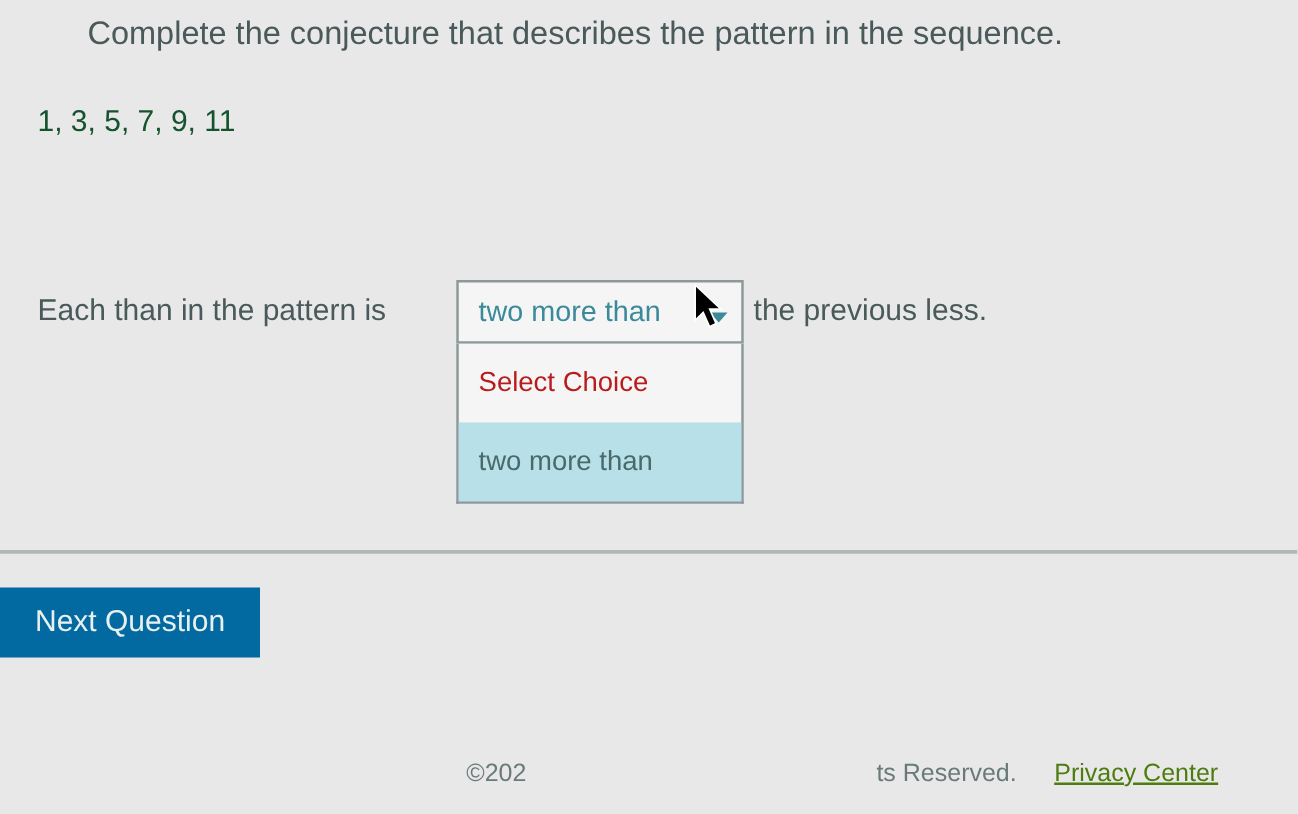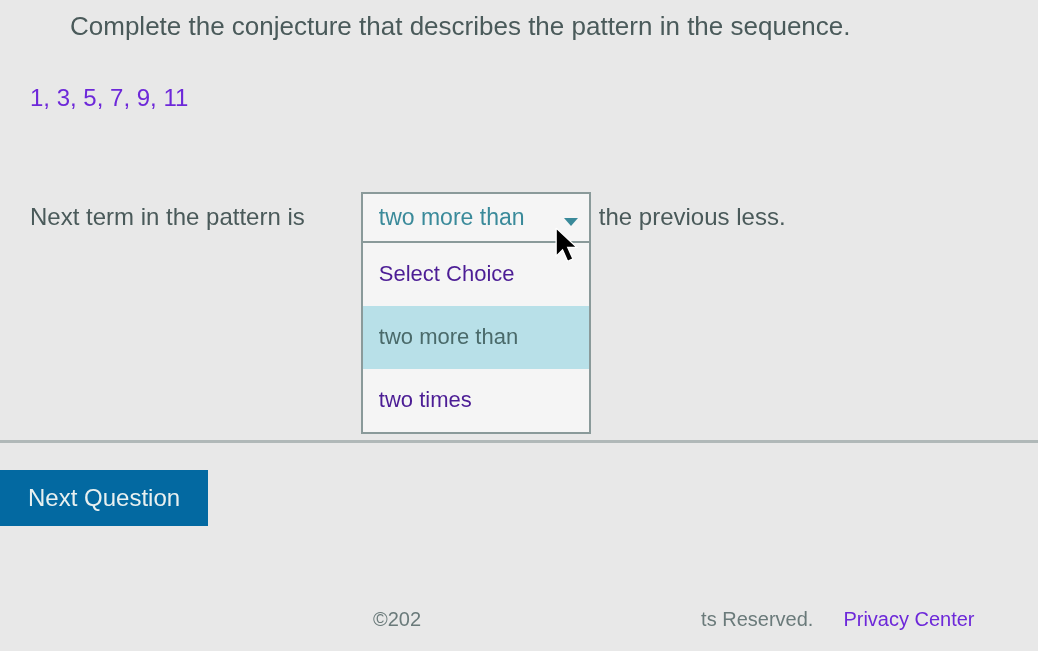--- a/index.html
+++ b/index.html
@@ -21,22 +21,22 @@
     }
     .question-text {
       font-size: 26px;
       color: #4a5a5a;
       margin-bottom: 40px;
       line-height: 1.3;
       margin-left: 40px;
     }
     .sequence {
       font-size: 24px;
-      color: #6d28d9;
-      margin-bottom: 80px;
+      color: #14532d;
+      margin-bottom: 112px;
       font-weight: 500;
     }
     .pattern-row {
       display: flex;
       align-items: center;
       font-size: 24px;
       color: #4a5a5a;
       gap: 8px;
       margin-bottom: 0;
       position: relative;
@@ -75,21 +75,21 @@
       left: 0;
       right: 0;
       background: #f5f5f5;
       border: 2px solid #8a9a9a;
       border-top: none;
       z-index: 10;
     }
     .dropdown-option {
       padding: 18px 16px;
       font-size: 22px;
-      color: #4c1d95;
+      color: #b91c1c;
       cursor: pointer;
       border-bottom: 1px solid transparent;
     }
     .dropdown-option.highlighted {
       background: #b8e0e8;
       color: #4a6a6a;
     }
     .divider {
       position: absolute;
       left: 0;
@@ -123,21 +123,22 @@
     }
     .footer-copyright {
       margin-left: 340px;
     }
     .footer-reserved {
       margin-left: 280px;
       margin-top: 48px;
     }
     .footer-link {
       margin-left: 30px;
-      color: #6d28d9;
+      text-decoration: underline;
+      color: #4d7c0f;
       cursor: pointer;
     }
     .cursor-arrow {
       position: absolute;
       left: 555px;
       top: 228px;
       z-index: 20;
       pointer-events: none;
     }
     .cursor-arrow svg {
@@ -146,34 +147,33 @@
     }
   </style>
 </head>
 <body>
 
 <div class="content">
   <div class="question-text">Complete the conjecture that describes the pattern in the sequence.</div>
   <div class="sequence">1, 3, 5, 7, 9, 11</div>
 
   <div class="pattern-row">
-    <span>Next term in the pattern is</span>
+    <span>Each than in the pattern is</span>
     <div class="dropdown-wrapper">
       <div class="dropdown-selected">
         <span>two more than</span>
         <span class="chevron-icon">
           <svg viewBox="0 0 16 16">
               <path d="M1 4 L8 12 L15 4 Z"></path>
             </svg>
         </span>
       </div>
       <div class="dropdown-menu">
         <div class="dropdown-option">Select Choice</div>
         <div class="dropdown-option highlighted">two more than</div>
-        <div class="dropdown-option">two times</div>
       </div>
     </div>
     <span>the previous less.</span>
   </div>
 </div>
 
 <div class="divider"></div>
 
 <button class="next-button">Next Question</button>
 

